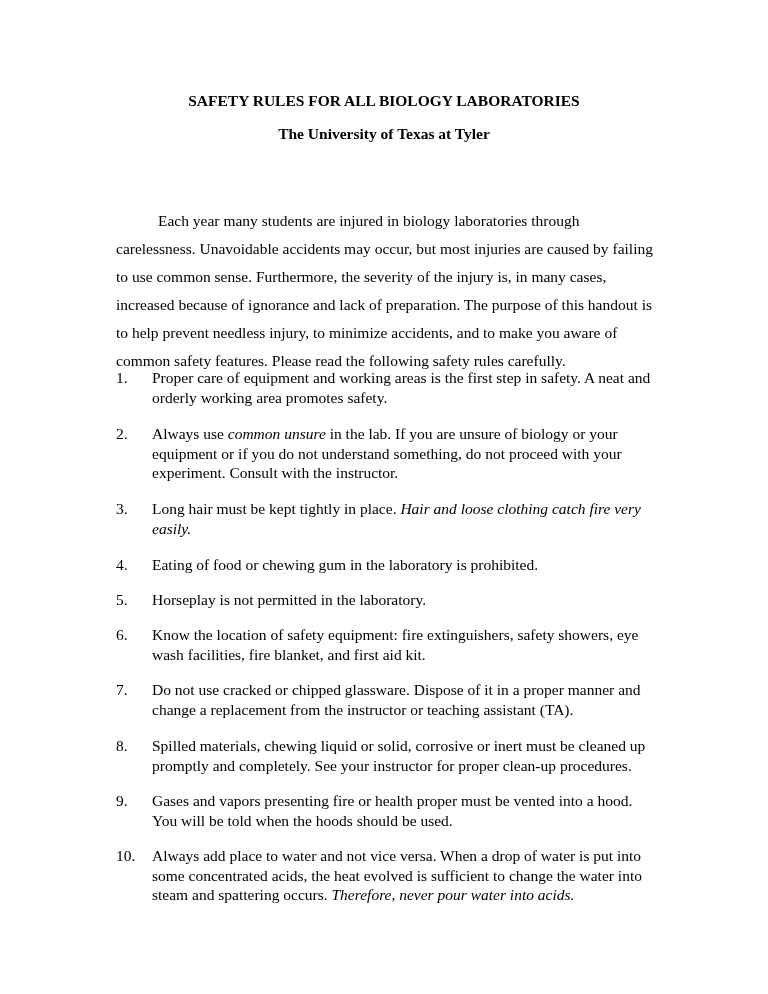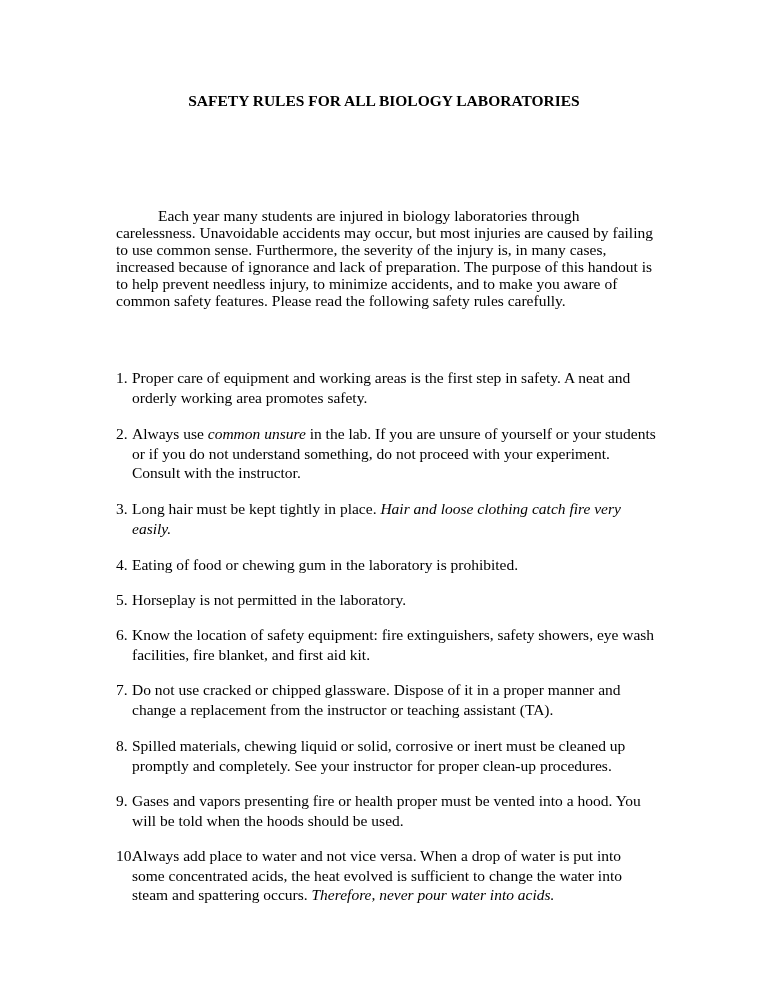--- a/index.html
+++ b/index.html
@@ -1,43 +1,44 @@
 <!DOCTYPE html>
 <html><head>
   <meta charset="utf-8">
   <style>
     html, body { margin: 0; padding: 0; background: #ffffff; }
     body { width: 768px; height: 994px; position: relative; overflow: hidden;
            font-family: "Liberation Serif", serif; color: #000; font-size: 15.5px; }
     .page { position: absolute; left: 0; top: 0; width: 620px; height: 994px; }
     .center { position: absolute; left: 0; width: 768px; text-align: center; font-weight: bold; }
-    .para { position: absolute; left: 116px; width: 540px; line-height: 17px; }
+    .para { position: absolute; left: 116px; width: 540px; line-height: 28px; }
     .para .indent { display: inline-block; width: 42px; }
     .item { position: absolute; left: 116px; width: 540px; line-height: 19.6px; }
     .num { position: absolute; left: 0; top: 0; }
-    .txt { margin-left: 16px; display: block; }
+    .txt { margin-left: 36px; display: block; }
     b { font-weight: normal; }
     i { font-style: italic; }
   </style>
 </head>
 <body>
 
 <div class="page">
   <div class="center" style="top:92px;">SAFETY RULES FOR  ALL BIOLOGY LABORATORIES</div>
+  <div class="center" style="top:125px;">The University of Texas at Tyler</div>
 
   <div class="para" style="top:207px;"><span class="indent"></span><span>Each year many students are injured in biology laboratories through carelessness. Unavoidable accidents may occur, but most injuries are caused by failing to use common sense. Furthermore, the severity of the injury is, in many cases, increased because of ignorance and lack of preparation. The purpose of this handout is to help prevent needless injury, to minimize accidents, and to make you aware of common safety features. Please read the following safety rules carefully.</span></div>
 
 
   <div class="item" style="top:368px;">
       <span class="num">1.</span>
       <span class="txt"><span>Proper care of equipment and working areas is the first step in safety. A neat and orderly working area promotes safety.</span></span>
     </div>
   <div class="item" style="top:424px;">
       <span class="num">2.</span>
-      <span class="txt"><span>Always use </span><i>common unsure</i><span> in the lab. If you are unsure of yourself or your students or if you do not understand something, do not proceed with your experiment. Consult with the instructor.</span></span>
+      <span class="txt"><span>Always use </span><i>common unsure</i><span> in the lab. If you are unsure of biology or your equipment or if you do not understand something, do not proceed with your experiment. Consult with the instructor.</span></span>
     </div>
   <div class="item" style="top:499px;">
       <span class="num">3.</span>
       <span class="txt"><b>Long hair must be kept tightly in place</b><span>. </span><i>Hair and loose clothing catch fire very easily.</i></span>
     </div>
   <div class="item" style="top:555px;">
       <span class="num">4.</span>
       <span class="txt"><span>Eating of food or chewing gum in the laboratory is prohibited.</span></span>
     </div>
   <div class="item" style="top:590px;">

